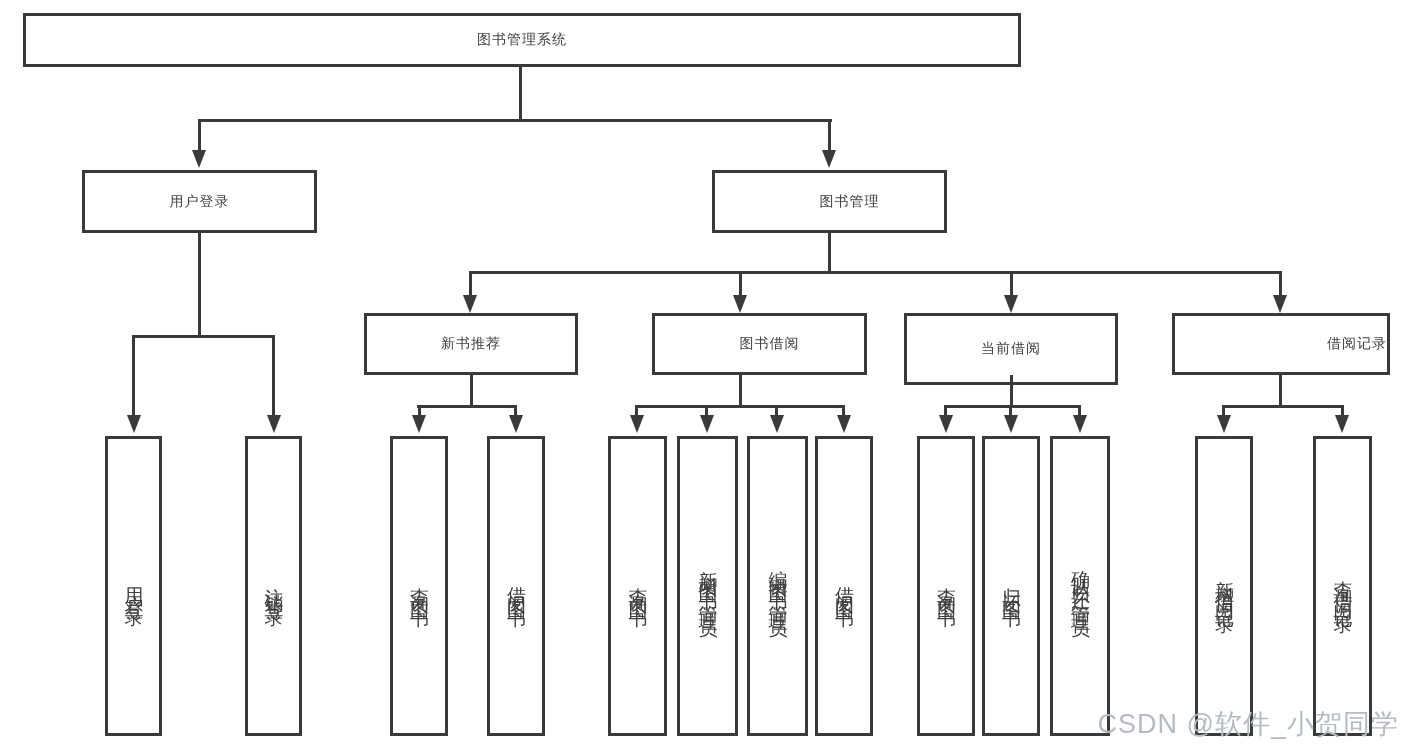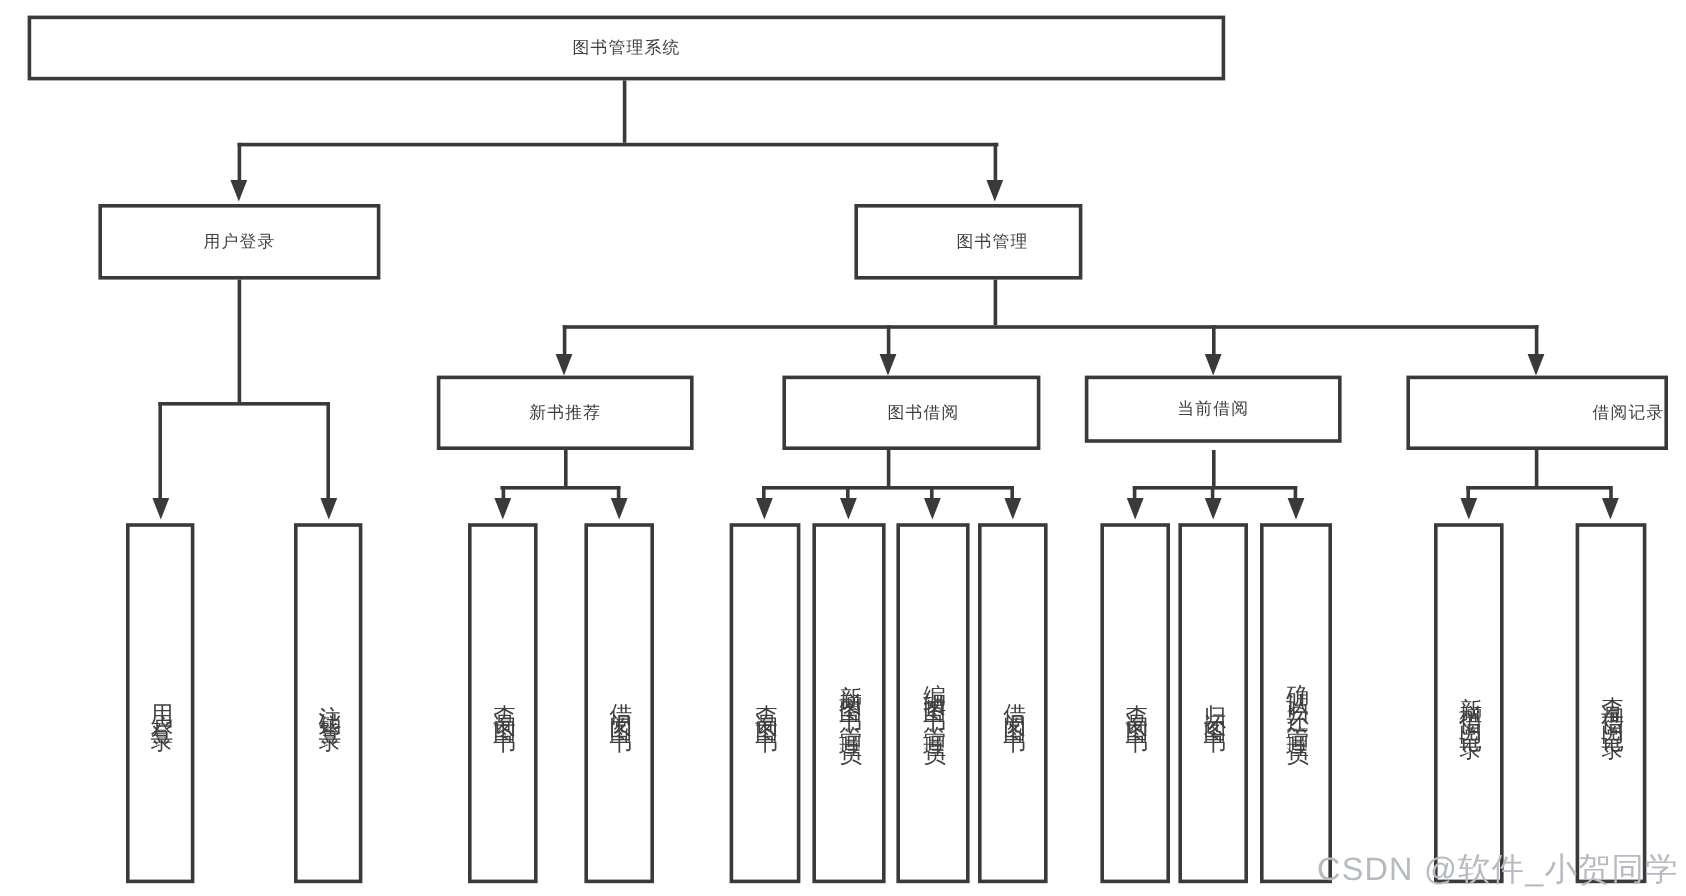--- a/index.html
+++ b/index.html
@@ -80,21 +80,21 @@
   <div class="line" style="left:519px; top:67px; width:3px; height:52px;"></div>
   <div class="line" style="left:198px; top:119px; width:634px; height:3px;"></div>
   <div class="line" style="left:198px; top:119px; width:3px; height:33px;"></div>
   <div class="arrow" style="left:192px; top:150px;"></div>
   <div class="line" style="left:828px; top:119px; width:3px; height:33px;"></div>
   <div class="arrow" style="left:822px; top:150px;"></div>
 
   <div class="hbox" style="left:82px; top:170px; width:235px; height:63px;">
     <span class="label">用户登录</span>
   </div>
-  <div class="hbox" style="left:712px; top:170px; width:190px; height:63px;padding-left:40px;">
+  <div class="hbox" style="left:712px; top:170px; width:235px; height:63px;padding-left:40px;">
     <span class="label">图书管理</span>
   </div>
 
   <div class="line" style="left:198px; top:233px; width:3px; height:102px;"></div>
   <div class="line" style="left:132px; top:335px; width:143px; height:3px;"></div>
   <div class="line" style="left:132px; top:335px; width:3px; height:80px;"></div>
   <div class="arrow" style="left:127px; top:415px;"></div>
   <div class="line" style="left:272px; top:335px; width:3px; height:80px;"></div>
   <div class="arrow" style="left:267px; top:415px;"></div>
 
@@ -108,21 +108,21 @@
   <div class="arrow" style="left:1004px; top:295px;"></div>
   <div class="line" style="left:1279px; top:271px; width:3px; height:24px;"></div>
   <div class="arrow" style="left:1273px; top:295px;"></div>
 
   <div class="hbox" style="left:364px; top:313px; width:214px; height:62px;">
     <span class="label">新书推荐</span>
   </div>
   <div class="hbox" style="left:652px; top:313px; width:215px; height:62px;padding-left:20px;">
     <span class="label">图书借阅</span>
   </div>
-  <div class="hbox" style="left:904px; top:313px; width:214px; height:56px;justify-content:center;">
+  <div class="hbox" style="left:904px; top:313px; width:214px; height:72px;justify-content:center;">
     <span class="label">当前借阅</span>
   </div>
   <div class="hbox" style="left:1172px; top:313px; width:218px; height:62px;justify-content:flex-end;">
     <span class="label">借阅记录</span>
   </div>
 
   <div class="line" style="left:470px; top:375px; width:3px; height:30px;"></div>
   <div class="line" style="left:417px; top:405px; width:100px; height:3px;"></div>
   <div class="line" style="left:418px; top:405px; width:3px; height:10px;"></div>
   <div class="arrow" style="left:412px; top:415px;"></div>

